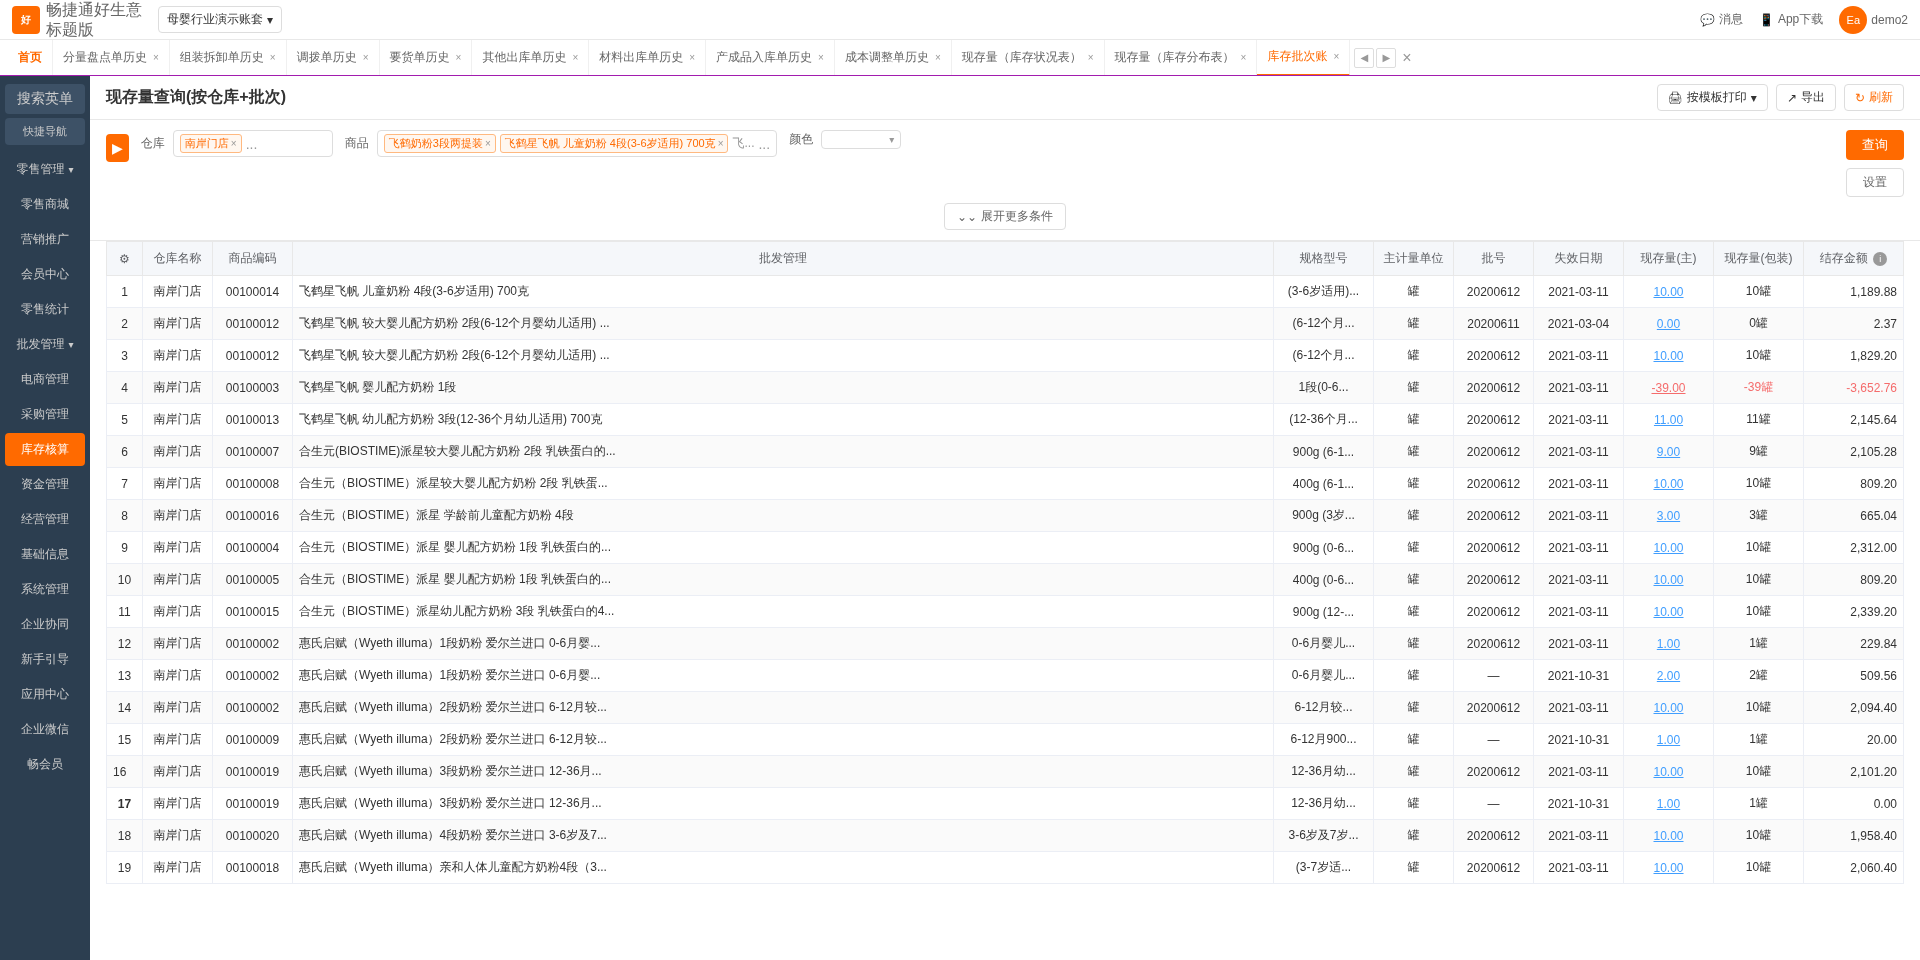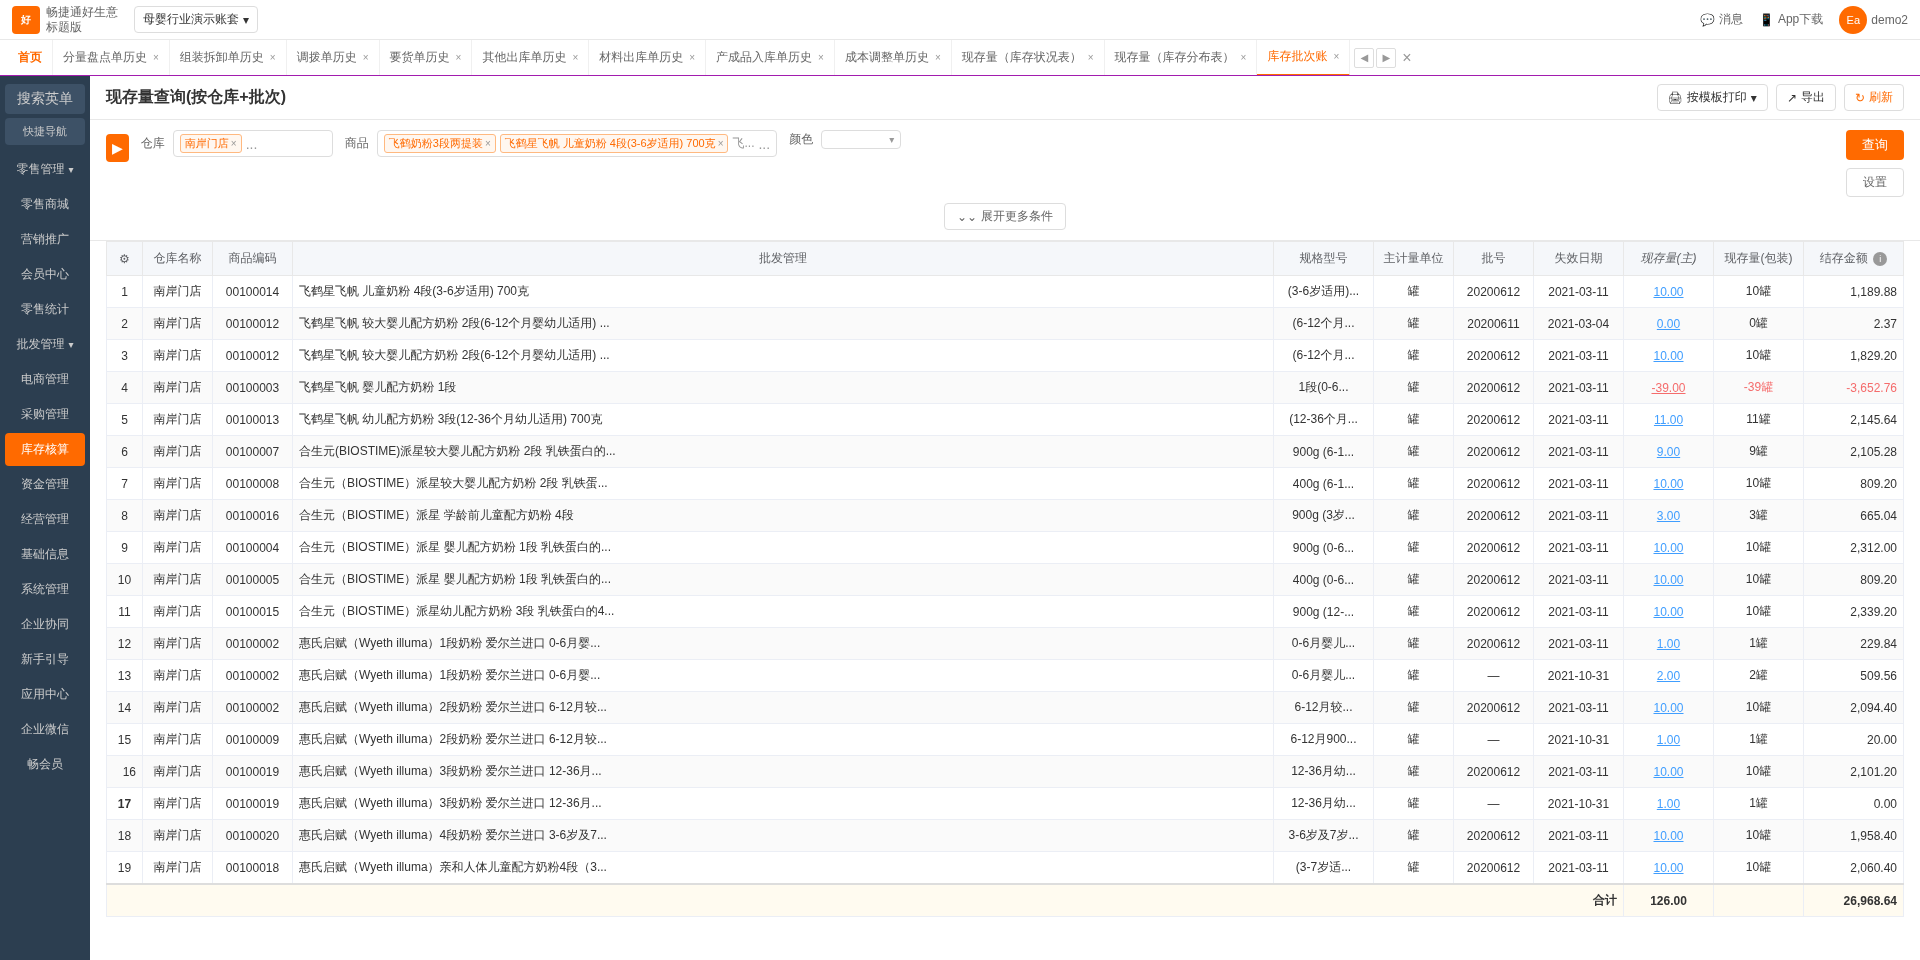--- a/index.html
+++ b/index.html
@@ -5,21 +5,21 @@
     * { box-sizing: border-box; margin: 0; padding: 0; }
     body { font-family: 'Microsoft YaHei', Arial, sans-serif; font-size: 12px; background: #f5f5f5; color: #333; overflow: hidden; height: 960px; }
 
     
     .top-bar {
       display: flex; align-items: center; height: 40px; background: #fff;
       border-bottom: 1px solid #e8e8e8; padding: 0 12px; gap: 16px;
     }
     .logo-area { display: flex; align-items: center; gap: 6px; }
     .logo-icon { width: 28px; height: 28px; background: #ff6a00; border-radius: 4px; display: flex; align-items: center; justify-content: center; color: #fff; font-size: 10px; font-weight: bold; }
-    .logo-text { font-size: 12px; color: #666; line-height: 1.2; }
+    .logo-text { font-size: 16px; color: #666; line-height: 1.2; }
     .dropdown-selector {
       display: flex; align-items: center; gap: 4px; padding: 4px 8px;
       border: 1px solid #ddd; border-radius: 4px; cursor: pointer; font-size: 12px; color: #333;
     }
     .top-right { margin-left: auto; display: flex; align-items: center; gap: 16px; }
     .top-right-item { display: flex; align-items: center; gap: 4px; color: #666; font-size: 12px; cursor: pointer; }
     .avatar { width: 28px; height: 28px; border-radius: 50%; background: #ff6a00; display: flex; align-items: center; justify-content: center; color: #fff; font-size: 11px; }
 
     
     .nav-tabs {
@@ -336,21 +336,21 @@
             <th style="width:36px;">
               <span>⚙</span>
             </th>
             <th style="width:70px;">仓库名称</th>
             <th style="width:80px;">商品编码</th>
             <th style="min-width:220px;">批发管理</th>
             <th style="width:100px;">规格型号</th>
             <th style="width:80px;">主计量单位</th>
             <th style="width:80px;">批号</th>
             <th style="width:90px;">失效日期</th>
-            <th style="width:90px;font-style:italic;">现存量(主)</th>
+            <th style="width:90px;">现存量(主)</th>
             <th style="width:90px;">现存量(包装)</th>
             <th style="width:100px;">
               结存金额
               <span class="info-icon">i</span>
             </th>
           </tr>
         </thead>
         <tbody id="table-body">
 
         <tr>
@@ -542,21 +542,21 @@
     <td class="td-name">惠氏启赋（Wyeth illuma）2段奶粉 爱尔兰进口 6-12月较...</td>
     <td>6-12月900...</td>
     <td>罐</td>
     <td>—</td>
     <td>2021-10-31</td>
     <td class="td-link">1.00</td>
     <td class="">1罐</td>
     <td class="" style="text-align:right;">20.00</td>
   </tr>
             <tr>
-    <td style="text-align:right;">16</td>
+    <td style="text-align:left;">16</td>
     <td>南岸门店</td>
     <td>00100019</td>
     <td class="td-name">惠氏启赋（Wyeth illuma）3段奶粉 爱尔兰进口 12-36月...</td>
     <td>12-36月幼...</td>
     <td>罐</td>
     <td>20200612</td>
     <td>2021-03-11</td>
     <td class="td-link">10.00</td>
     <td class="">10罐</td>
     <td class="" style="text-align:right;">2,101.20</td>
@@ -593,24 +593,18 @@
     <td>00100018</td>
     <td class="td-name">惠氏启赋（Wyeth illuma）亲和人体儿童配方奶粉4段（3...</td>
     <td>(3-7岁适...</td>
     <td>罐</td>
     <td>20200612</td>
     <td>2021-03-11</td>
     <td class="td-link">10.00</td>
     <td class="">10罐</td>
     <td class="" style="text-align:right;">2,060.40</td>
   </tr>
-            <tr class="footer-row">
-  <td colspan="8" style="text-align:right;font-weight:bold;">合计</td>
-  <td style="font-weight:bold;">126.00</td>
-  <td></td>
-  <td style="text-align:right;font-weight:bold;">26,968.64</td>
-</tr>
           </tbody>
       </table>
     </div>
 
   </div>
 </div>
 
 </body></html>

